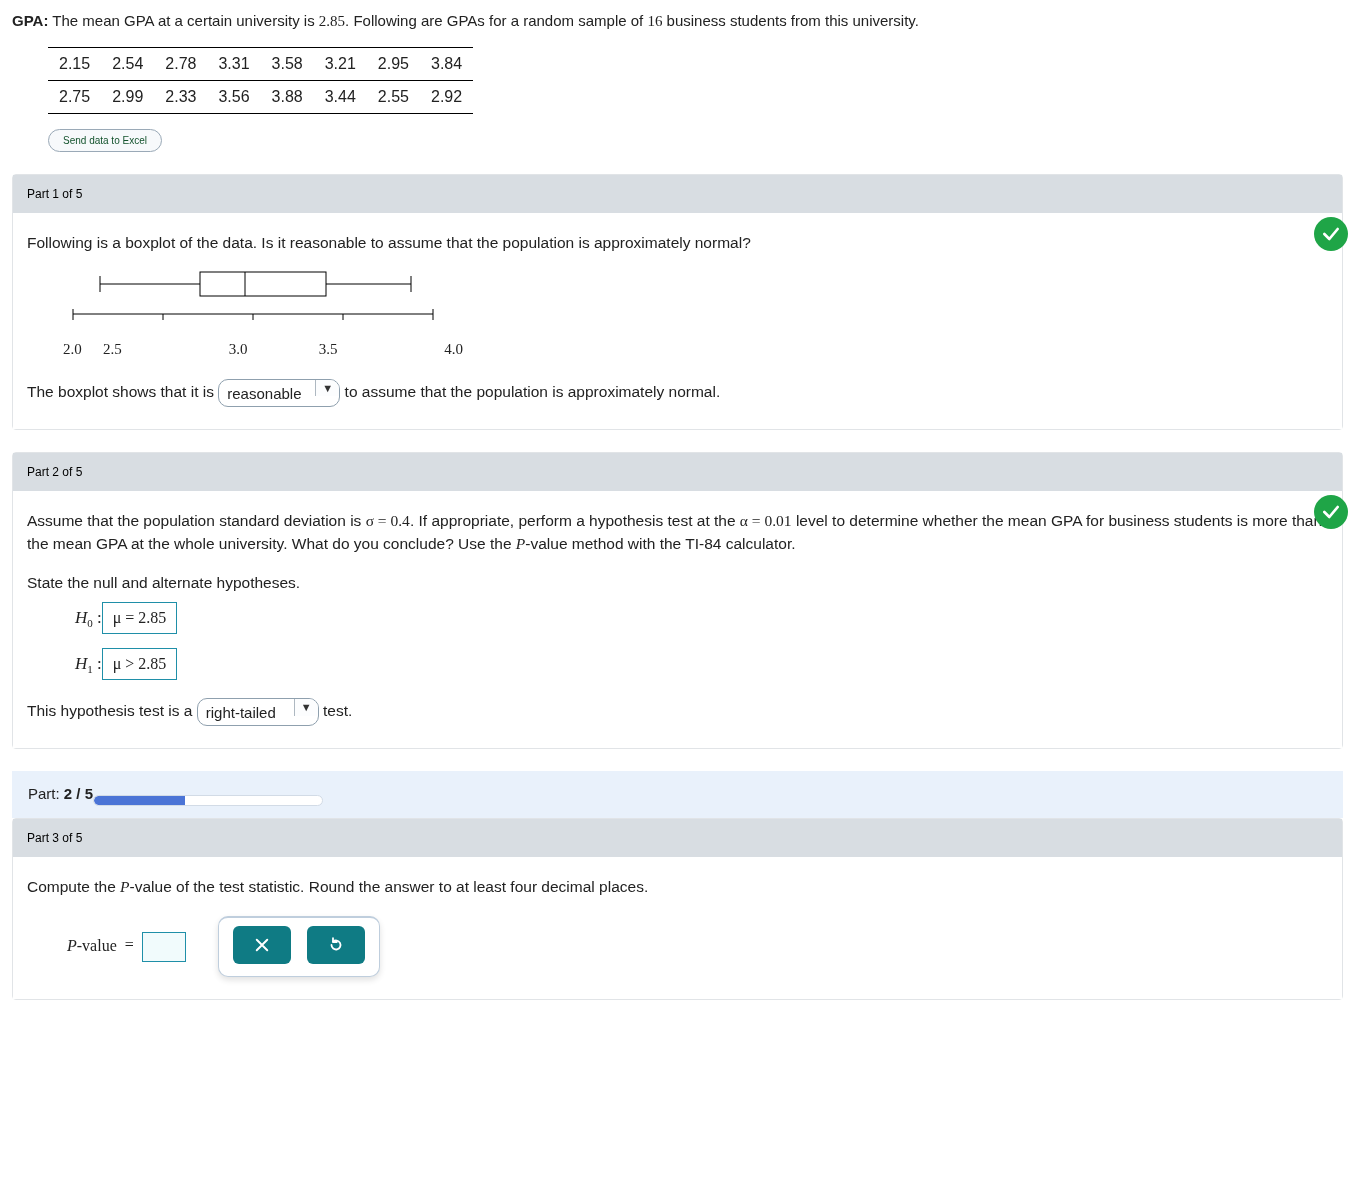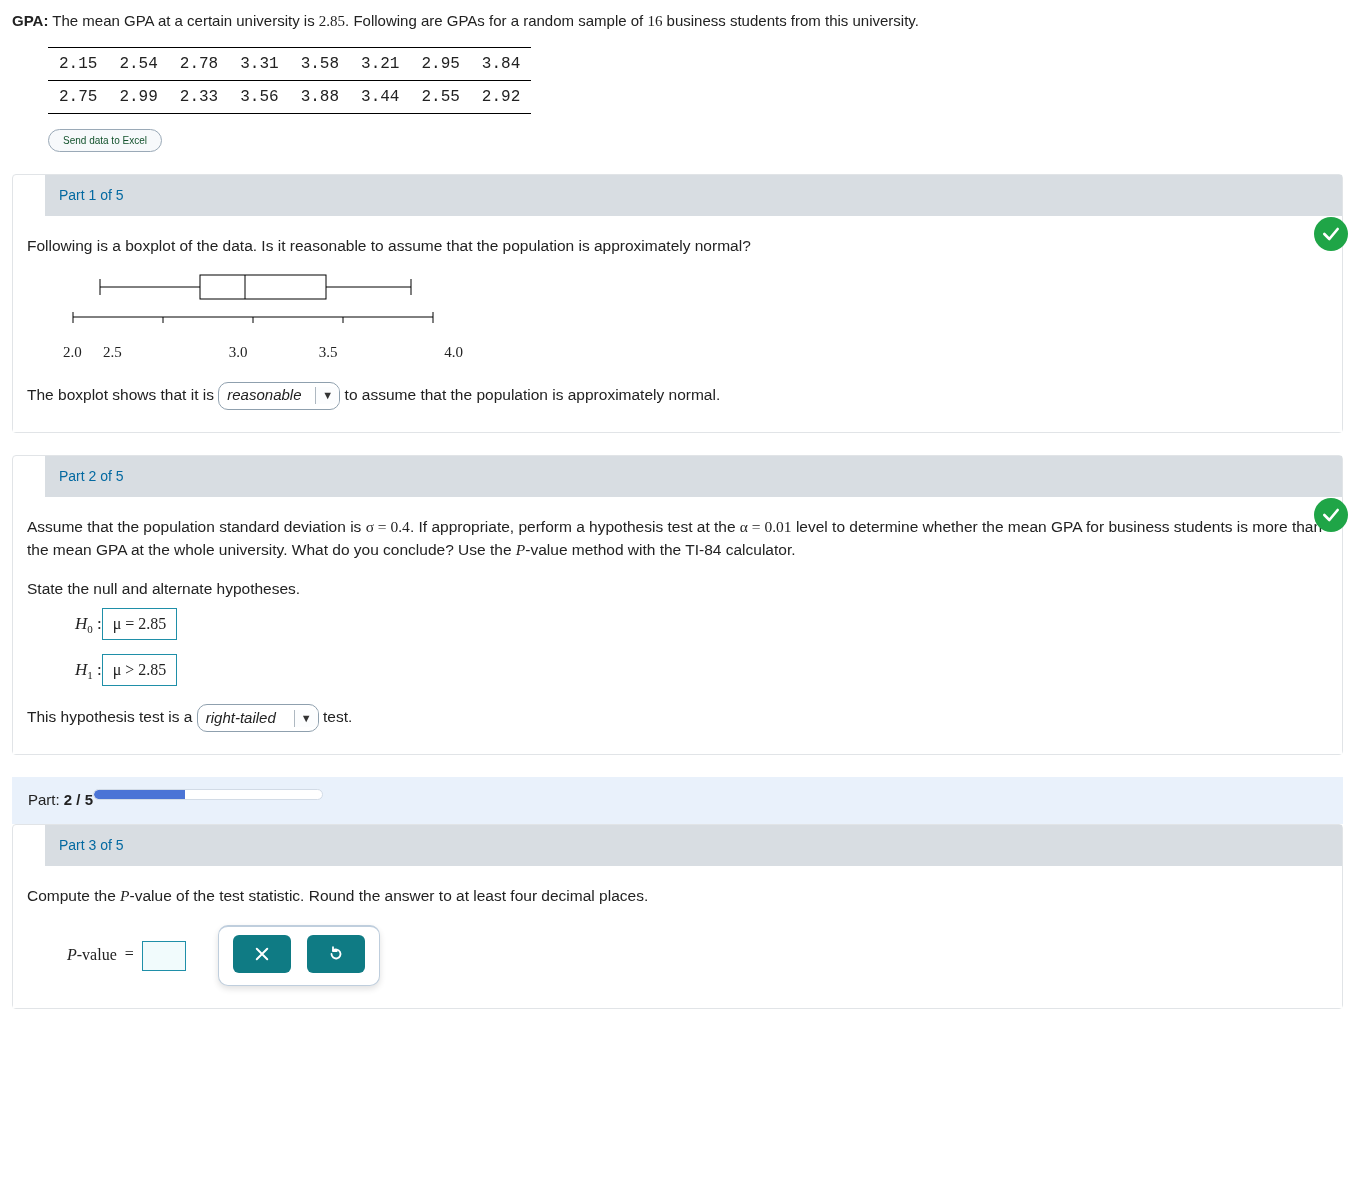--- a/index.html
+++ b/index.html
@@ -17,44 +17,43 @@
   .num { font-family: Georgia, "Times New Roman", serif; }
 
   .data-table {
     border-collapse: collapse;
     margin: 0 0 14px 36px;
     border-top: 1.5px solid #000;
     border-bottom: 1.5px solid #000;
   }
   .data-table td {
     padding: 4px 11px;
-    font-family: Liberation Mono, monospace;
+    font-family: Liberation Sans, sans-serif;
     font-size: 16px;
   }
   .data-row-sep td { border-bottom: 1px solid #000; }
 
   .pill-btn {
     display: inline-block;
     margin-left: 36px;
     border: 1px solid #9aa9b7;
     background: #f7f9fb;
     color: #14532d;
     font-size: 10px;
     padding: 5px 14px;
     border-radius: 14px;
     cursor: pointer;
   }
 
   .part-block { margin-top: 22px; border: 1px solid #e1e4e7; border-radius: 4px; overflow: visible; position: relative; }
   .part-header {
     background: #d8dde2;
     padding: 10px 14px;
-    font-size: 14px;
-    color: #0369a1;
-    margin-left: 32px;
+    font-size: 12px;
+    color: #000000;
   }
   .part-body {
     background: #fff;
     padding: 18px 14px 22px 14px;
     font-size: 15.5px;
   }
 
   .check-badge {
     position: absolute;
     right: -6px;
@@ -63,28 +62,27 @@
     background: #1fa547;
     border-radius: 50%;
     display: flex; align-items: center; justify-content: center;
   }
   .check-badge svg { width: 20px; height: 20px; }
 
   .boxplot-wrap { margin: 10px 0 18px 36px; }
 
   .inline-ans {
     display: inline-flex;
-    align-items: center;
+    align-items: flex-start;
     border: 1px solid #8fa0ae;
     border-radius: 10px;
     vertical-align: middle;
     height: 28px;
     overflow: hidden;
     background: #fff;
-    font-style: italic;
   }
   .inline-ans .val {
     padding: 3px 10px 3px 8px;
     min-width: 96px;
     font-size: 15px;
   }
   .inline-ans .caret {
     border-left: 1px solid #aeb8c1;
     width: 24px;
     display: flex; align-items: center; justify-content: center;
@@ -101,21 +99,21 @@
     border: 1.5px solid #1f8fa8;
     padding: 3px 10px;
     font-size: 16px;
     font-family: Georgia, serif;
   }
 
   .progress-strip {
     margin-top: 22px;
     background: #e9f1fb;
     padding: 12px 16px;
-    display: flex; align-items: flex-start; gap: 0;
+    display: flex; align-items: flex-end; gap: 0;
     font-size: 15px;
   }
   .progress-bar-outer {
     width: 230px; height: 11px; border-radius: 6px;
     background: #fff;
     border: 1px solid #d2dbe6;
     overflow: hidden;
   }
   .progress-bar-inner {
     height: 100%;

